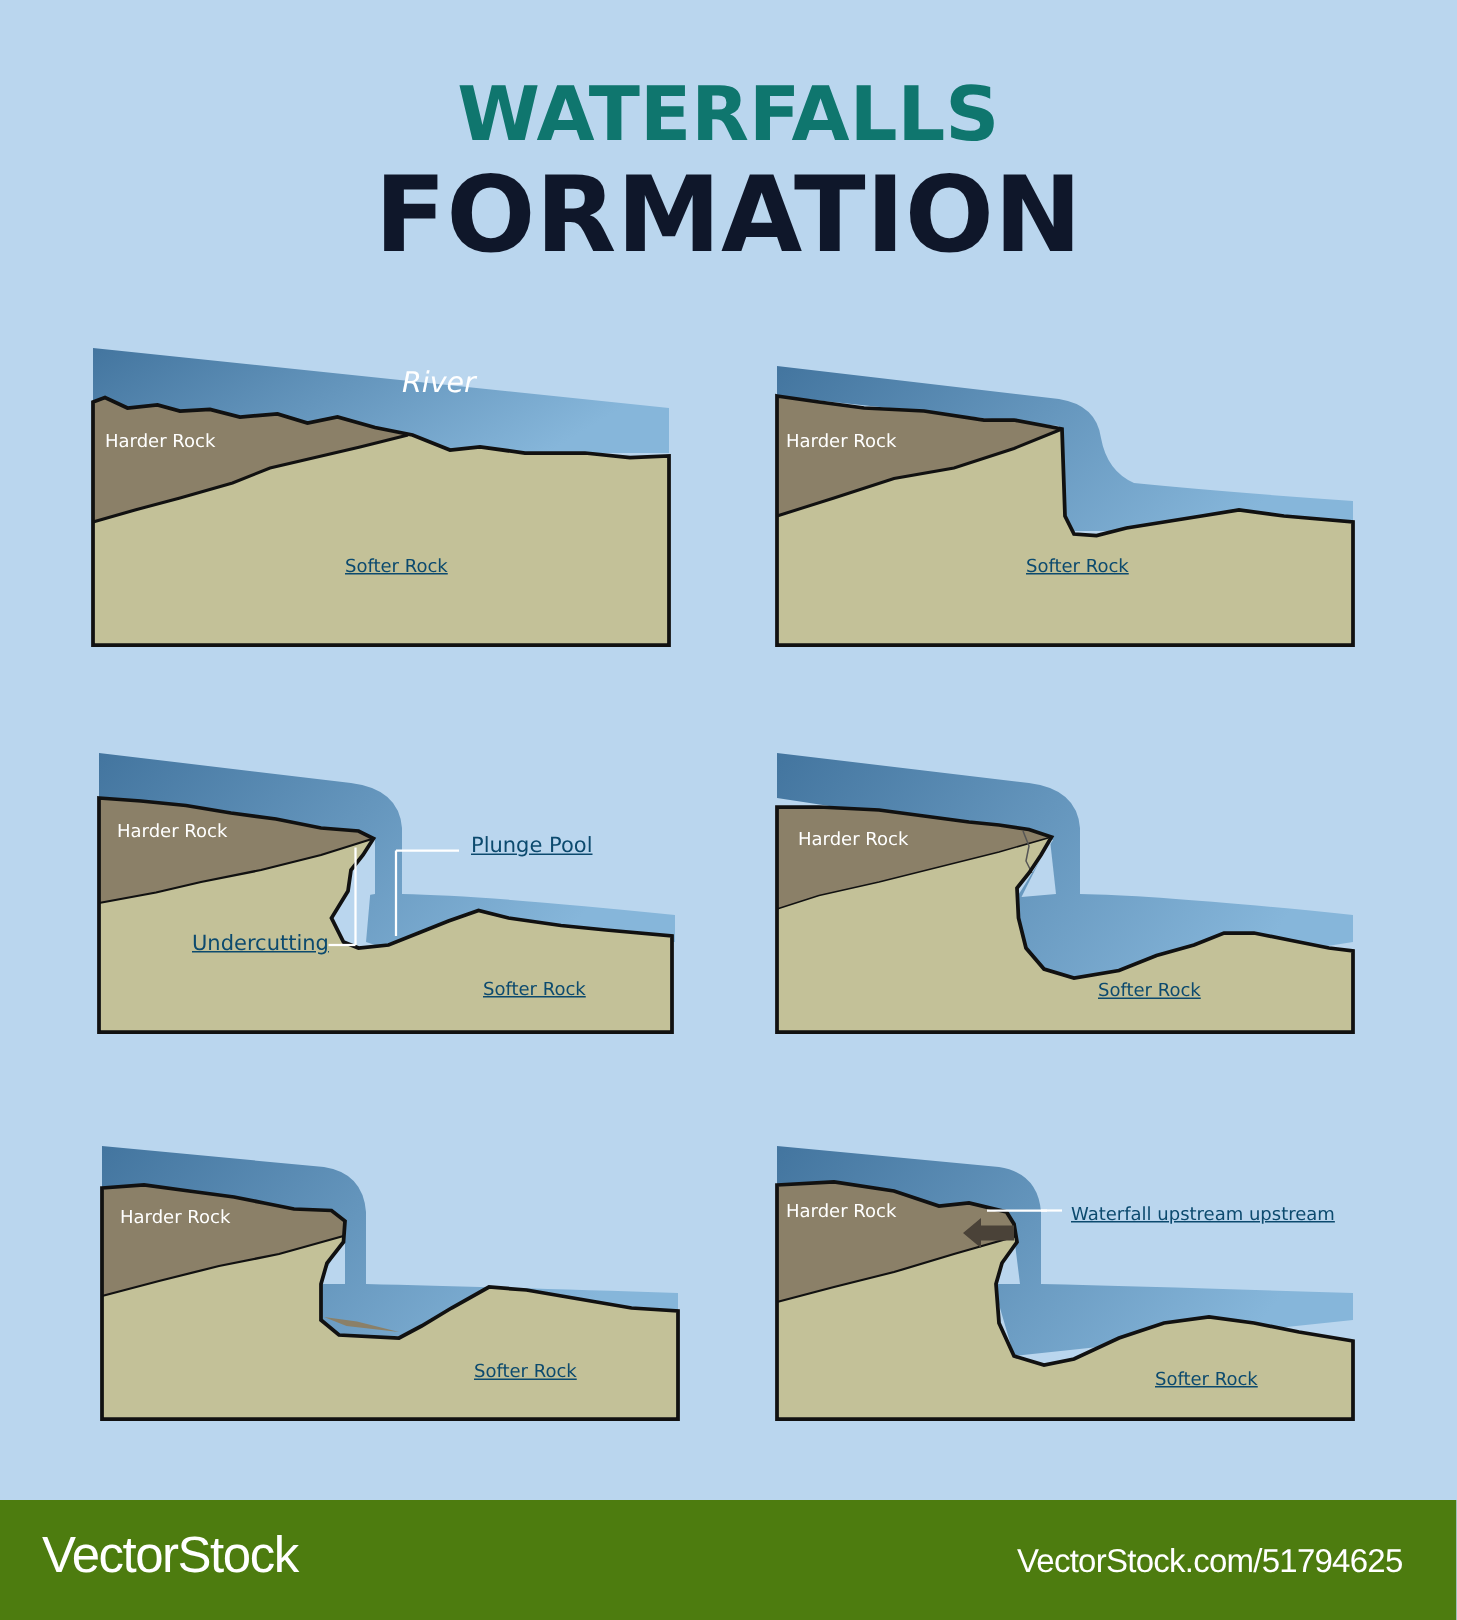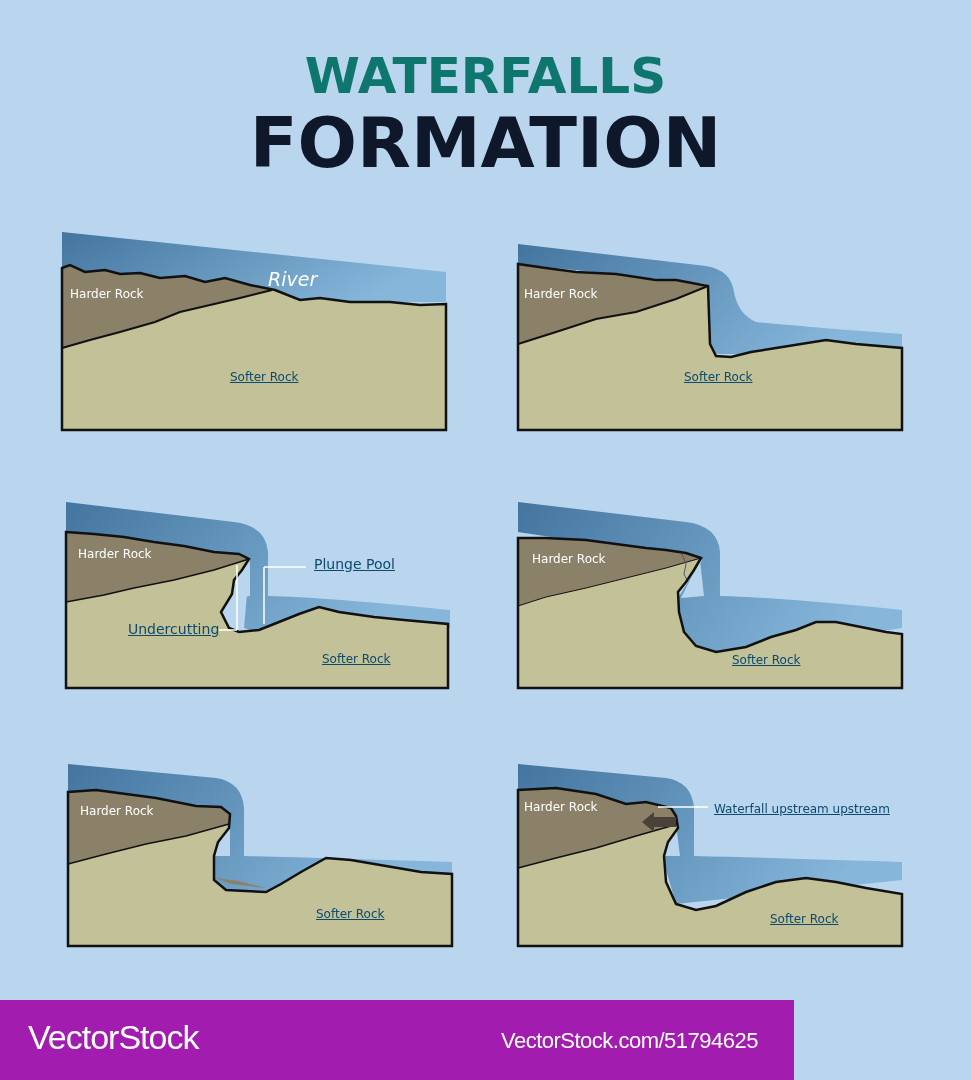--- a/index.html
+++ b/index.html
@@ -5,21 +5,21 @@
   html, body { margin:0; padding:0; }
   body { width:971px; height:1080px; background:#bad6ee; position:relative; overflow:hidden; font-family:"DejaVu Sans", sans-serif; }
   .title { position:absolute; left:0; width:971px; text-align:center; font-weight:bold; letter-spacing:0; }
   .t1 { top:48px; font-size:50px; color:#0f766e; line-height:56px; }
   .t2 { top:104px; font-size:70px; color:#0f172a; line-height:78px; }
   .panel { position:absolute; }
   .panel svg { display:block; overflow:visible; }
   .lbl { position:absolute; font-family:"DejaVu Sans", sans-serif; font-size:12px; white-space:nowrap; }
   .white { color:#ffffff; }
   .dark { color:#0c4a6e;text-decoration:underline; }
-  .footer { position:absolute; left:0; top:1000px; width:794px; height:80px; background:#a21caf; }
+  .footer { position:absolute; left:0; top:1000px; width:971px; height:80px; background:#4d7c0f; }
   .brand { position:absolute; left:28px; top:18px; font-family:"Liberation Sans", sans-serif; font-size:34px; color:#fff; letter-spacing:-1px; }
   .ref { position:absolute; right:36px; top:28px; font-family:"Liberation Sans", sans-serif; font-size:22px; color:#fff; letter-spacing:-0.5px; }
 </style>
 </head>
 <body>
 
 <div class="title t1">WATERFALLS</div>
 <div class="title t2">FORMATION</div>
 
 <svg width="0" height="0" style="position:absolute">
@@ -32,21 +32,21 @@
 </svg>
 
 <div class="panel" style="left:60px;top:232px;">
   <svg width="390" height="202">
     <path d="M2,0 L386,40 L386,70 L2,70 Z" fill="url(#wg)"></path>
     <path d="M2,36 L10,33 L25,40 L45,38 L60,42 L80,41 L100,46 L125,44 L145,50 L165,46 L190,53 L215,58 L240,68 L260,66 L290,70 L330,70 L360,73 L386,72 L386,198 L2,198 Z" fill="#c3c198"></path>
     <path d="M2,36 L10,33 L25,40 L45,38 L60,42 L80,41 L100,46 L125,44 L145,50 L165,46 L190,53 L215,58 L212,58 L180,66 L150,73 L120,80 L95,90 L60,100 L30,108 L2,116 Z" fill="#8b8068"></path>
     <path d="M2,116 L30,108 L60,100 L95,90 L120,80 L150,73 L180,66 L212,58" fill="none" stroke="#111" stroke-width="2"></path>
     <path d="M2,36 L10,33 L25,40 L45,38 L60,42 L80,41 L100,46 L125,44 L145,50 L165,46 L190,53 L215,58 L240,68 L260,66 L290,70 L330,70 L360,73 L386,72 L386,198 L2,198 Z" fill="none" stroke="#111" stroke-width="2.5"></path>
   </svg>
-  <div class="lbl white" style="left:208px;top:36px;font-size:19px;font-style:italic;">River</div>
+  <div class="lbl white" style="left:208px;top:12px;font-size:19px;font-style:italic;">River</div>
   <div class="lbl white" style="left:10px;top:55px;">Harder Rock</div>
   <div class="lbl dark" style="left:170px;top:138px;">Softer Rock</div>
 </div>
 
 <div class="panel" style="left:516px;top:244px;">
   <svg width="390" height="190">
     <path d="M2,0 L190,22 Q215,26 218,48 Q222,70 240,78 Q300,84 386,90 L386,110 L195,110 L190,40 L2,20 Z" fill="url(#wg)"></path>
     <path d="M2,20 L30,24 L60,28 L100,30 L140,36 L160,36 L192,42 L194,100 L200,112 L215,113 L235,108 L260,104 L285,100 L310,96 L340,100 L386,104 L386,186 L2,186 Z" fill="#c3c198"></path>
     <path d="M2,20 L30,24 L60,28 L100,30 L140,36 L160,36 L192,42 L160,55 L120,68 L80,75 L40,88 L2,100 Z" fill="#8b8068"></path>
     <path d="M2,100 L40,88 L80,75 L120,68 L160,55 L192,42" fill="none" stroke="#111" stroke-width="2"></path>

